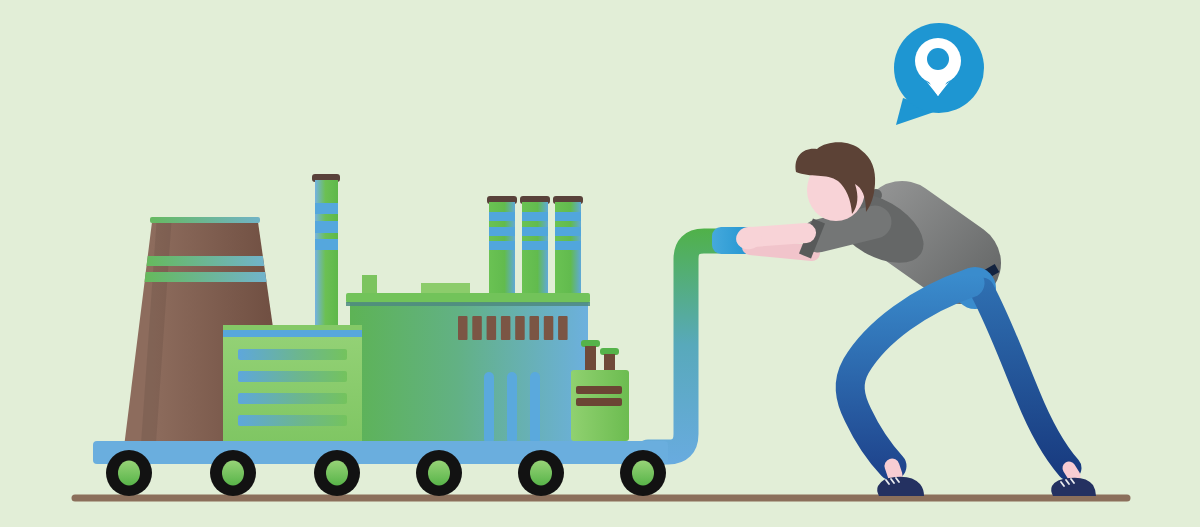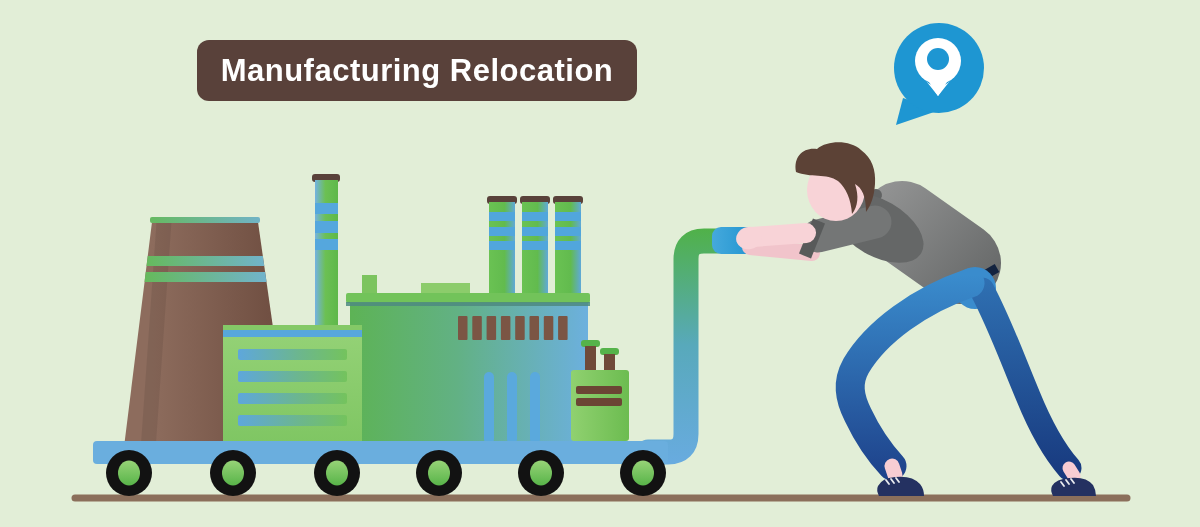--- a/index.html
+++ b/index.html
@@ -242,17 +242,14 @@
       <circle cx="939" cy="68" r="45" fill="#1e96d2"></circle>
       <g>
         <circle cx="938" cy="61" r="23" fill="#ffffff"></circle>
         <path d="M 919 72 Q 938 102 957 72 L 938 96 Z" fill="#ffffff"></path>
         <polygon points="922,71 954,71 938,96" fill="#ffffff"></polygon>
         <circle cx="938" cy="59" r="11" fill="#1e96d2"></circle>
       </g>
     </g>
   </svg>
 
-  <div class="banner">
-    <span>Manufacturing Relocation</span>
-  </div>
 
 </div>
 
 </body></html>

